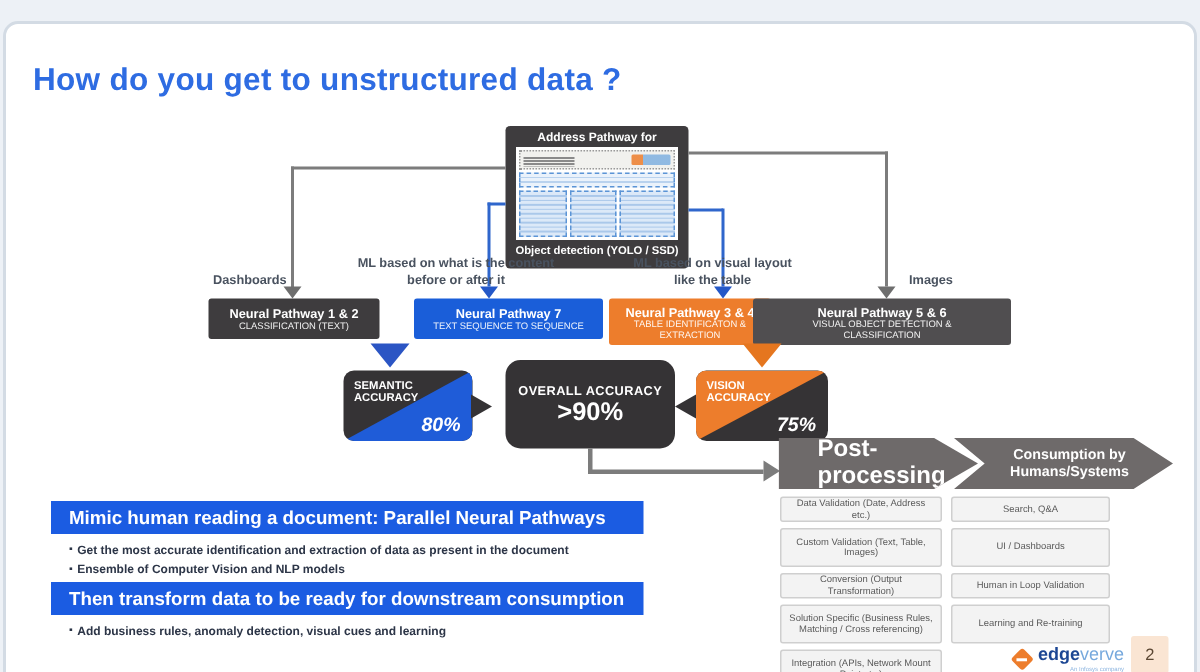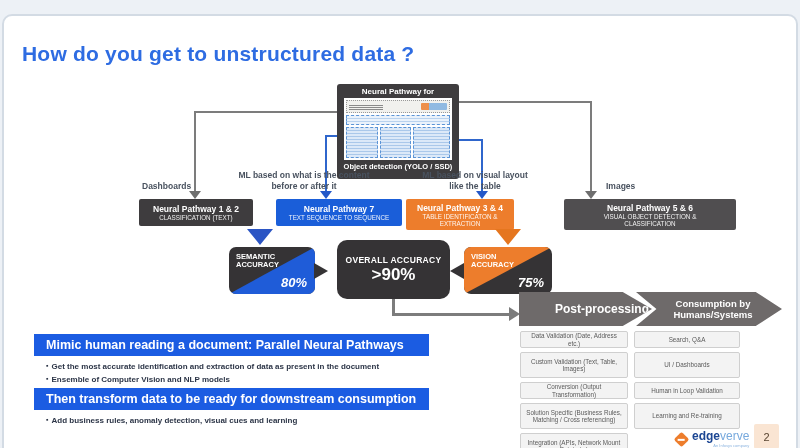--- a/index.html
+++ b/index.html
@@ -51,21 +51,21 @@
   .badge .diag { position:absolute; inset:0; }
   .badge .blab { position:absolute; left:7px; top:6px; color:#fff; font-size:7.5px; font-weight:bold; line-height:8px; width:52px; }
   .badge .bval { position:absolute; right:8px; bottom:4px; color:#fff; font-size:13px; font-weight:bold; font-style:italic; }
   .overall { left:333px; top:224px; width:113px; height:59px; background:#353335; border-radius:10px;
              color:#fff; display:flex; flex-direction:column; align-items:center; justify-content:center; }
   .ov-lab { font-size:8.5px; font-weight:bold; letter-spacing:.3px; }
   .ov-val { font-size:17px; font-weight:bold; }
 
   
   .chev { top:276px; height:34px; background:#6e6a6a; color:#fff; font-weight:bold; display:flex; align-items:center; }
-  .chev1 { left:515px; width:133px; clip-path:polygon(0 0,78% 0,100% 50%,78% 100%,0 100%); font-size:12px; padding-left:36px; }
+  .chev1 { left:515px; width:133px; clip-path:polygon(0 0,78% 0,100% 50%,78% 100%,0 100%); font-size:16px; padding-left:26px; }
   .chev2 { left:632px; width:146px; clip-path:polygon(0 0,82% 0,100% 50%,82% 100%,0 100%,14% 50%); font-size:9.5px; text-align:center; padding-left:34px; line-height:11px; }
 
   
   .item { background:#f3f3f3; border:1px solid #cfcfcf; border-radius:2px; color:#5a5a5a; font-size:6.3px;
           display:flex; align-items:center; justify-content:center; text-align:center; line-height:7.5px; padding:1px 5px; }
   .lcol { left:516px; width:108px; } .rcol { left:630px; width:106px; }
 
   
   .banner { left:30px; width:395px; height:22px; background:#1b5ce2; color:#fff; font-size:12.5px; font-weight:bold;
             line-height:22px; padding-left:12px; }
@@ -84,21 +84,21 @@
   .corner { left:776px; top:432px; width:24px; height:16px; background:#ed7d2c; border-radius:8px 0 12px 0; }
 </style>
 </head>
 <body>
 
 <div class="slide">
 
   <div class="abs title">How do you get to unstructured data ?</div>
 
   <div class="abs central">
-    <div class="central-top">Neural Pathway for</div>
+    <div class="central-top">Address Pathway for</div>
     <div class="doc">
       <div class="doc-header">
         <div class="doc-squig"></div>
         <div class="doc-logo"></div>
       </div>
       <div class="doc-band"></div>
       <div class="doc-cols">
         <div class="dc c1"></div>
         <div class="dc c2"></div>
         <div class="dc c3"></div>
@@ -133,21 +133,21 @@
     <div class="p-sub">CLASSIFICATION (TEXT)</div>
   </div>
   <div class="abs pbox" style="left:272px;width:126px;background:#1a5ed9;">
     <div class="p-title">Neural Pathway 7</div>
     <div class="p-sub">TEXT SEQUENCE TO SEQUENCE</div>
   </div>
   <div class="abs pbox tall" style="left:402px;width:108px;background:#ed7d2c;">
     <div class="p-title">Neural Pathway 3 &amp; 4</div>
     <div class="p-sub" style="padding:0 14px;">TABLE IDENTIFICATON &amp; EXTRACTION</div>
   </div>
-  <div class="abs pbox tall" style="left:560px;width:172px;background:#504e50;text-align:center;">
+  <div class="abs pbox tall" style="left:498px;width:172px;background:#504e50;text-align:center;">
     <div class="p-title">Neural Pathway 5 &amp; 6</div>
     <div class="p-sub" style="padding:0 34px;">VISUAL OBJECT DETECTION &amp; CLASSIFICATION</div>
   </div>
 
   <div class="abs funnel" style="left:243px;top:213px;border-top:16px solid #2b55c4;"></div>
   <div class="abs funnel" style="left:491px;top:213px;border-top:16px solid #e5761f;"></div>
 
   <div class="abs badge" style="left:225px;width:86px;">
     <div class="diag" style="background:#1f5cd8;clip-path:polygon(0 100%,100% 0,100% 100%);"></div>
     <div class="blab">SEMANTIC ACCURACY</div>

